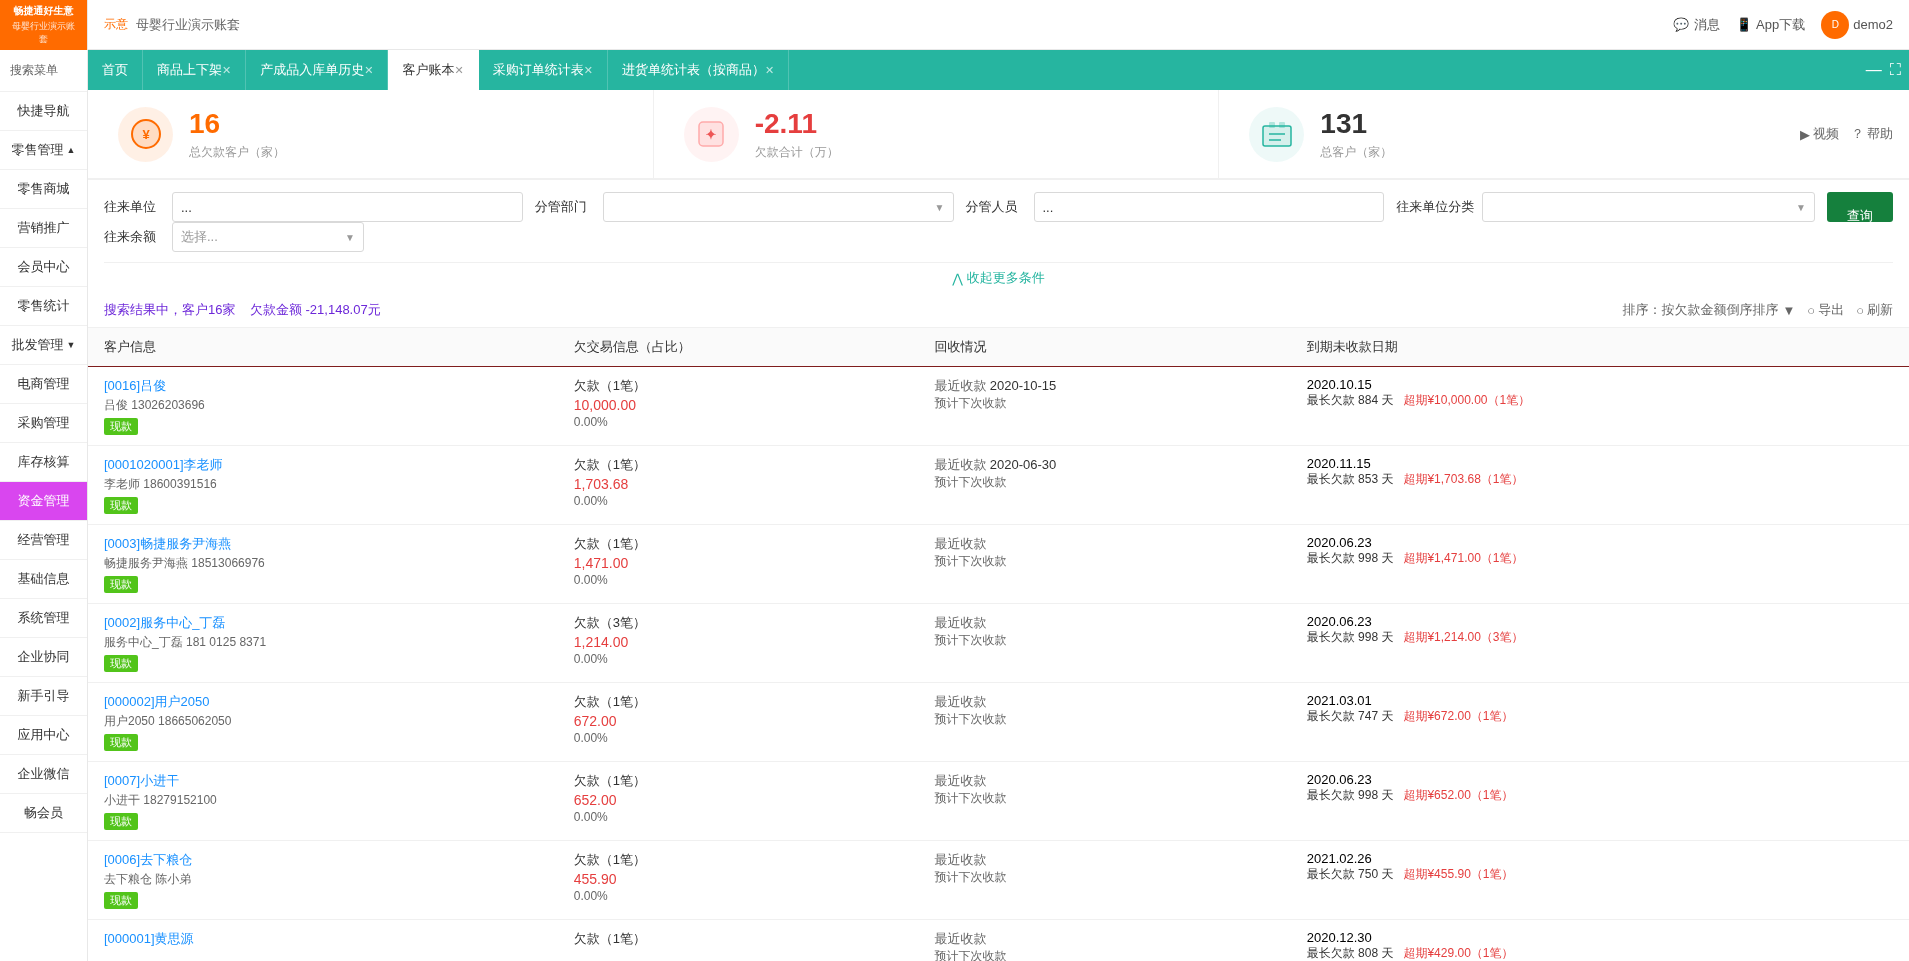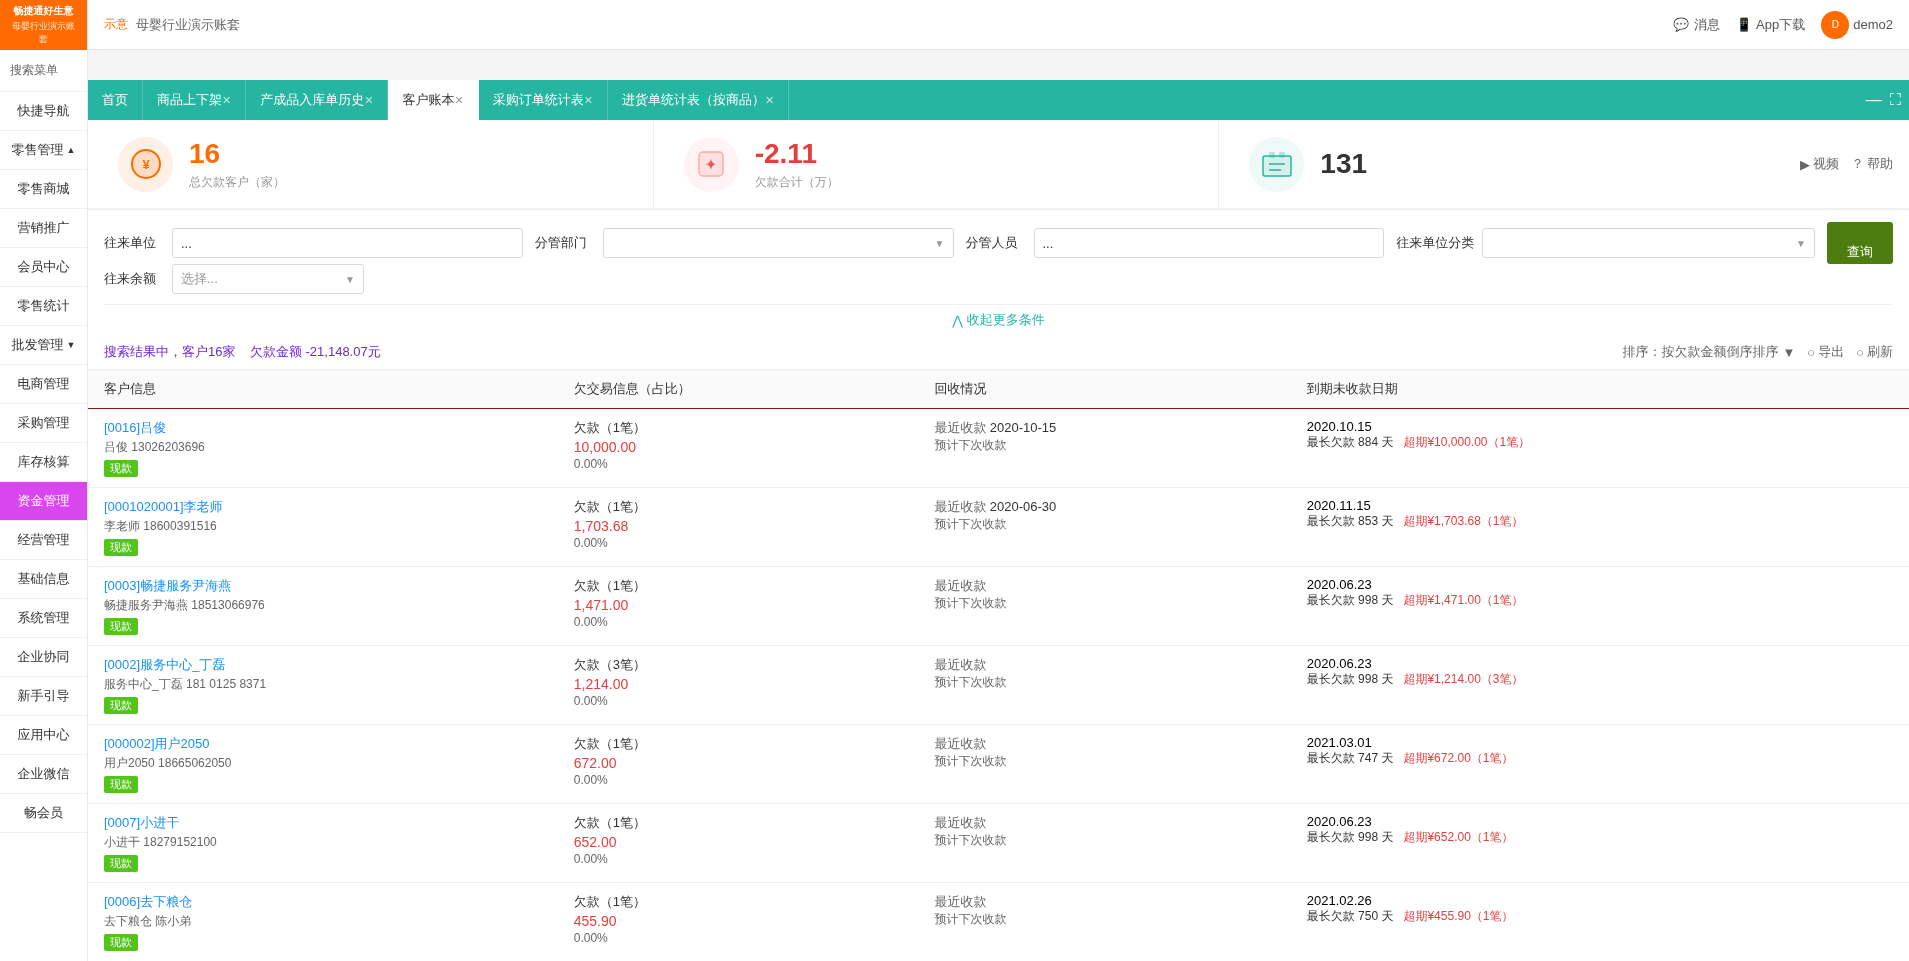--- a/index.html
+++ b/index.html
@@ -19,21 +19,21 @@
     .main { flex: 1; display: flex; flex-direction: column; overflow: hidden; }
 
     
     .top-header { background: #fff; height: 50px; display: flex; align-items: center; justify-content: space-between; padding: 0 16px; border-bottom: 1px solid #e8e8e8; flex-shrink: 0; }
     .top-header-left { display: flex; align-items: center; gap: 8px; font-size: 12px; color: #666; }
     .top-header-right { display: flex; align-items: center; gap: 16px; }
     .header-action { display: flex; align-items: center; gap: 4px; cursor: pointer; color: #555; font-size: 12px; }
     .avatar-circle { width: 28px; height: 28px; border-radius: 50%; background: #ff6b00; display: flex; align-items: center; justify-content: center; color: #fff; font-size: 12px; }
 
     
-    .tabs-bar { background: #26b5a0; display: flex; align-items: center; height: 40px; flex-shrink: 0; overflow: hidden; margin-top: 30px; }
+    .tabs-bar { background: #26b5a0; display: flex; align-items: center; height: 40px; flex-shrink: 0; overflow: hidden; }
     .tab-item { padding: 0 14px; height: 40px; display: flex; align-items: center; cursor: pointer; color: #fff; font-size: 13px; white-space: nowrap; border-right: 1px solid rgba(255,255,255,0.2); }
     .tab-item.active { background: #fff; color: #333; }
     .tab-item.active .tab-close { color: #999; }
     .tab-close { font-size: 11px; color: rgba(255,255,255,0.7); cursor: pointer; }
     .tab-home { padding: 0 14px; height: 40px; display: flex; align-items: center; cursor: pointer; color: #fff; font-size: 13px; border-right: 1px solid rgba(255,255,255,0.2); }
     .tabs-right { margin-left: auto; display: flex; align-items: center; padding: 0 8px; gap: 8px; }
     .tabs-right-btn { color: #fff; font-size: 16px; cursor: pointer; }
 
     
     .stats-row { background: #fff; display: flex; height: 90px; border-bottom: 2px solid #f0f0f0; flex-shrink: 0; }
@@ -52,21 +52,21 @@
     .action-link { color: #666; font-size: 12px; cursor: pointer; display: flex; align-items: center; gap: 3px; }
 
     
     .filter-area { background: #fff; padding: 12px 16px 0; flex-shrink: 0; }
     .filter-row { display: flex; align-items: center; gap: 12px; margin-bottom: 0; }
     .filter-item { display: flex; align-items: center; gap: 8px; flex: 1; }
     .filter-label { color: #333; font-size: 13px; white-space: nowrap; min-width: 60px; }
     .filter-input { flex: 1; border: 1px solid #d9d9d9; border-radius: 3px; padding: 5px 8px; font-size: 13px; color: #333; background: #fff; display: flex; align-items: center; justify-content: space-between; cursor: pointer; min-height: 30px; }
     .filter-arrow { color: #999; font-size: 10px; }
     .filter-select { flex: 1; border: 1px solid #d9d9d9; border-radius: 3px; padding: 5px 8px; font-size: 13px; color: #333; background: #fff; display: flex; align-items: center; justify-content: space-between; cursor: pointer; min-height: 30px; }
-    .query-btn { background: #4d7c0f; color: #fff; border: none; border-radius: 3px; padding: 21px 20px; font-size: 13px; cursor: pointer; white-space: nowrap; height: 30px; }
+    .query-btn { background: #15803d; color: #fff; border: none; border-radius: 3px; padding: 15px 20px; font-size: 13px; cursor: pointer; white-space: nowrap; height: 30px; }
     .filter-row2 { display: flex; align-items: center; gap: 12px; margin-bottom: 10px; }
     .collapse-bar { text-align: center; padding: 6px; cursor: pointer; color: #26b5a0; font-size: 12px; border-top: 1px solid #f0f0f0; display: flex; align-items: center; justify-content: center; gap: 4px; }
 
     
     .results-bar { background: #fff; padding: 8px 16px; display: flex; align-items: center; justify-content: space-between; border-bottom: 1px solid #f0f0f0; flex-shrink: 0; }
     .results-info { font-size: 13px; color: #333; }
     .results-info span { color: #6d28d9; }
     .results-actions { display: flex; align-items: center; gap: 12px; font-size: 12px; color: #666; }
     .results-sort { display: flex; align-items: center; gap: 4px; cursor: pointer; }
     .results-action-btn { display: flex; align-items: center; gap: 3px; cursor: pointer; color: #666; }
@@ -221,20 +221,21 @@
         <svg viewBox="0 0 32 32" fill="none">
             <rect x="2" y="8" width="28" height="20" rx="2" fill="rgba(38,181,160,0.12)" stroke="#26b5a0" stroke-width="1.5"></rect>
             <rect x="8" y="4" width="6" height="6" rx="1" fill="rgba(38,181,160,0.3)"></rect>
             <rect x="18" y="4" width="6" height="6" rx="1" fill="rgba(38,181,160,0.3)"></rect>
             <line x1="8" y1="16" x2="24" y2="16" stroke="#26b5a0" stroke-width="1.5"></line>
             <line x1="8" y1="22" x2="20" y2="22" stroke="#26b5a0" stroke-width="1.5"></line>
           </svg>
       </div>
       <div class="stat-info">
         <div class="stat-number dark">131</div>
+        <div class="stat-label">总客户（家）</div>
       </div>
     </div>
     <div class="stats-right-actions">
       <div class="action-link">
         <span>▶</span>
         <span>视频</span>
       </div>
       <div class="action-link">
         <span>？</span>
         <span>帮助</span>

